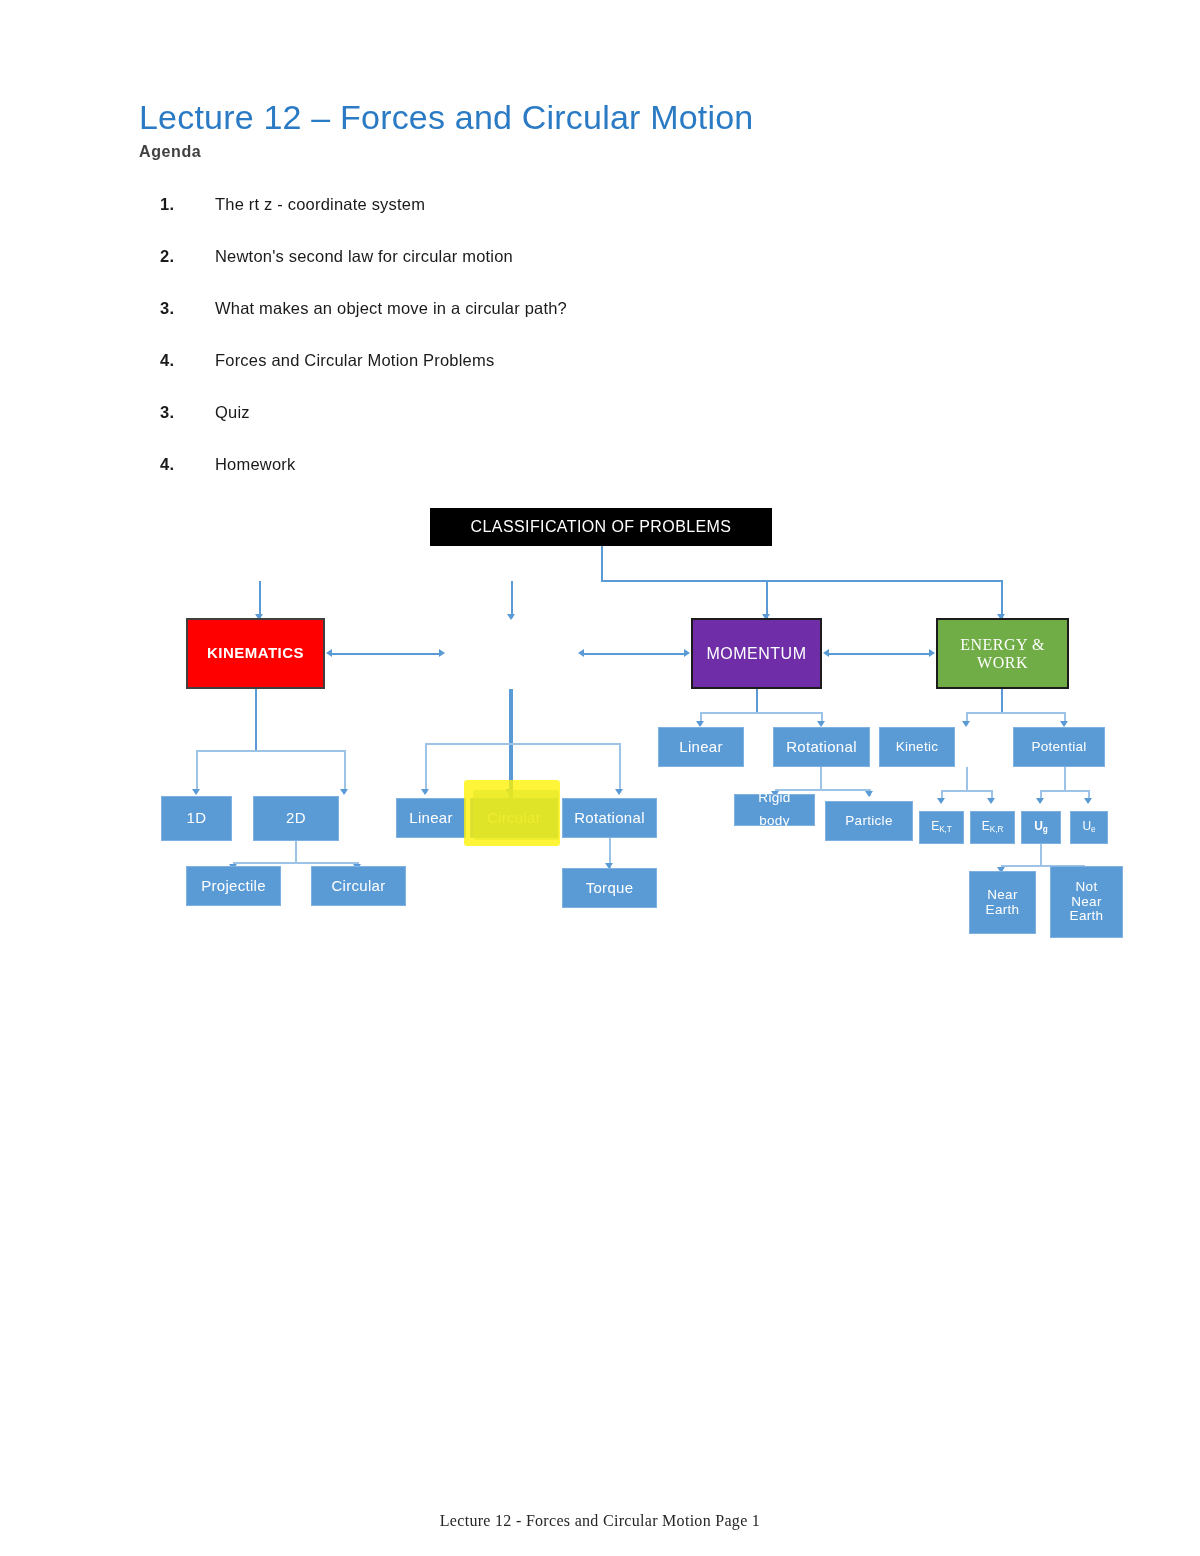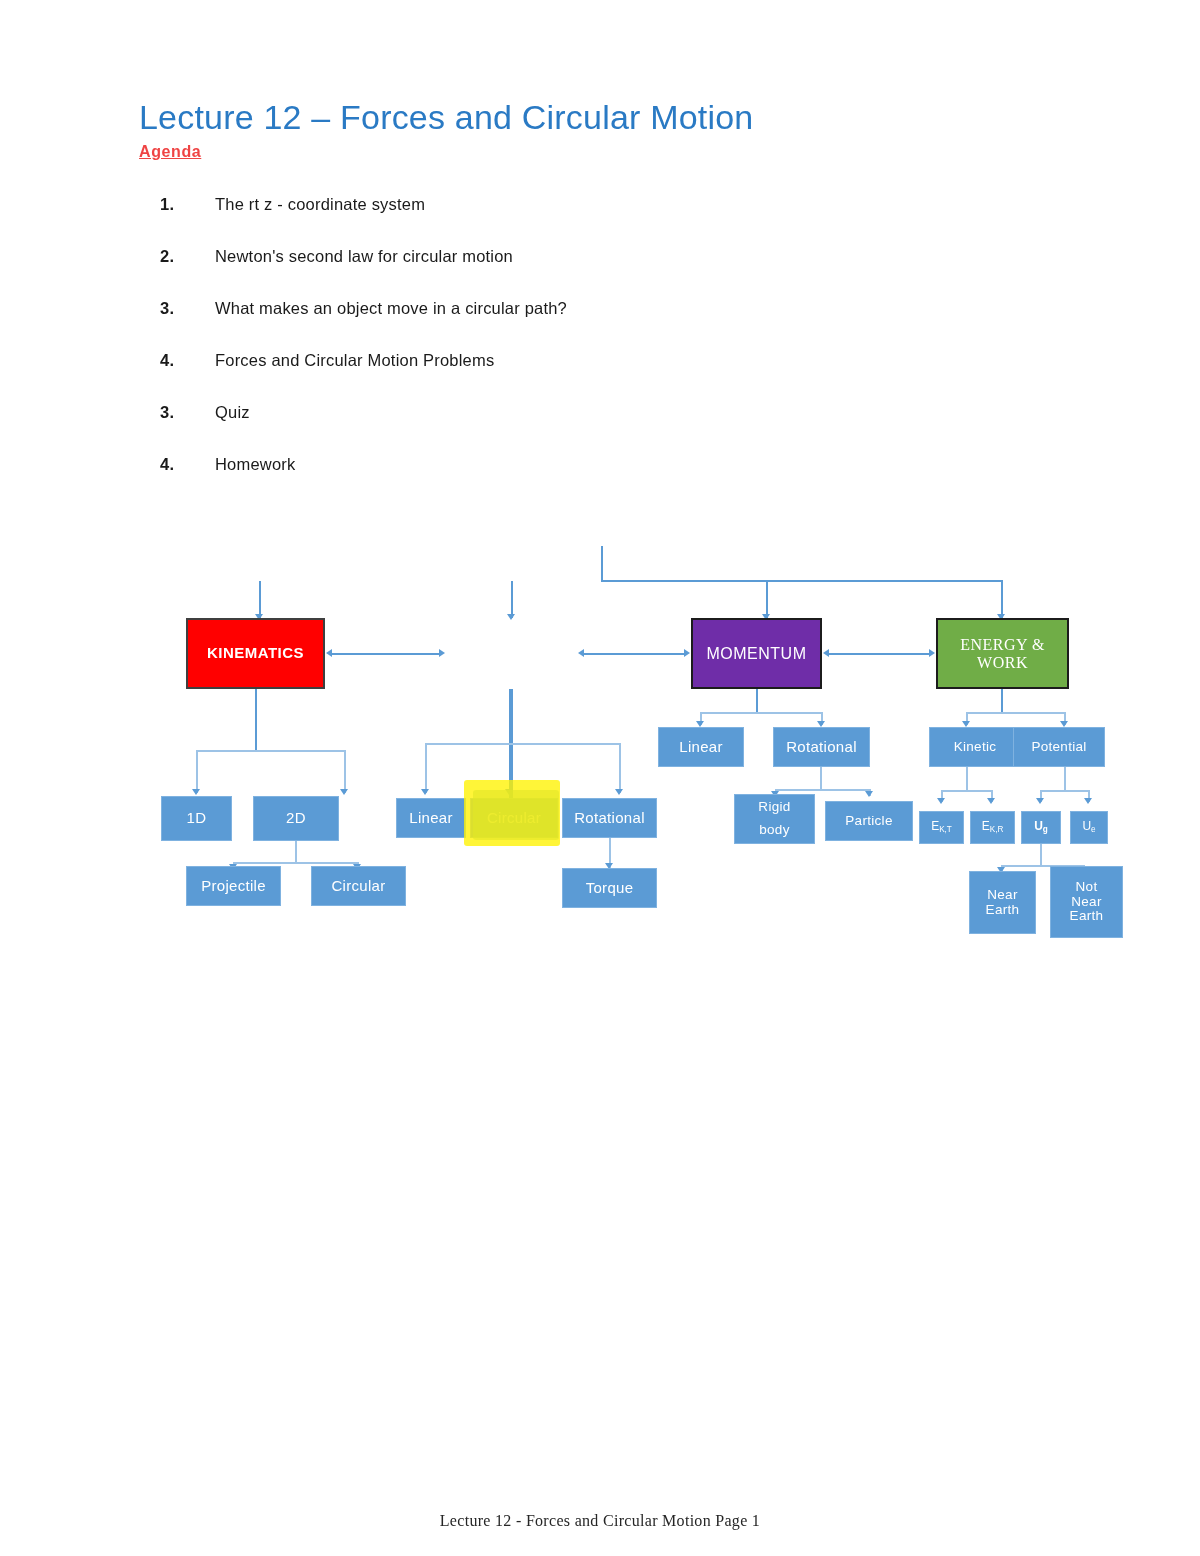--- a/index.html
+++ b/index.html
@@ -33,23 +33,22 @@
     letter-spacing: 0.2px;
     white-space: nowrap;
   }
 
   .agenda-label {
     position: absolute;
     left: 139px;
     top: 143px;
     font-size: 16px;
     font-weight: bold;
-    color: #ef4444;
+    color: #404040;
     letter-spacing: 0.6px;
-    text-decoration: underline;
   }
 
   
   .agenda-list {
     position: absolute;
     left: 160px;
     top: 195px;
     width: 700px;
   }
   .agenda-item {
@@ -236,20 +235,23 @@
       <span class="agenda-text">Quiz</span>
     </div>
     <div class="agenda-item">
       <span class="agenda-num">4.</span>
       <span class="agenda-text">Homework</span>
     </div>
   </div>
 
   <div class="diagram">
 
+    <div class="node node-root" style="left:430px; top:508px; width:342px; height:38px;">
+      <span>CLASSIFICATION OF PROBLEMS</span>
+    </div>
 
     <div class="conn v" style="left:601px; top:546px; height:35px;"></div>
     <div class="conn h" style="left:601px; top:580px; width:402px;"></div>
     <div class="conn v" style="left:1001px; top:580px; height:38px;"></div>
     <div class="arrowhead" style="left:997px; top:614px;"></div>
 
     <div class="conn v" style="left:259px; top:581px; height:37px;"></div>
     <div class="arrowhead" style="left:255px; top:614px;"></div>
 
     <div class="conn v" style="left:511px; top:581px; height:37px;"></div>
@@ -354,36 +356,36 @@
       <span>Rotational</span>
     </div>
 
     <div class="conn v light" style="left:820px; top:767px; height:23px;"></div>
     <div class="conn h light" style="left:775px; top:789px; width:96px;"></div>
     <div class="conn v light" style="left:775px; top:789px; height:7px;"></div>
     <div class="arrowhead" style="left:771px; top:791px;"></div>
     <div class="conn v light" style="left:869px; top:789px; height:7px;"></div>
     <div class="arrowhead" style="left:865px; top:791px;"></div>
 
-    <div class="node node-sub node-multiline small" style="left:734px; top:794px; width:81px; height:50px;gap:8px;">
+    <div class="node node-sub node-multiline small" style="left:734px; top:794px; width:81px; height:32px;gap:8px;">
       <span>Rigid</span>
       <span>body</span>
     </div>
     <div class="node node-sub small" style="left:825px; top:801px; width:88px; height:40px;">
       <span>Particle</span>
     </div>
 
     <div class="conn v" style="left:1001px; top:689px; height:24px;"></div>
     <div class="conn h light" style="left:966px; top:712px; width:99px;"></div>
     <div class="conn v light" style="left:966px; top:712px; height:13px;"></div>
     <div class="arrowhead" style="left:962px; top:721px;"></div>
     <div class="conn v light" style="left:1064px; top:712px; height:13px;"></div>
     <div class="arrowhead" style="left:1060px; top:721px;"></div>
 
-    <div class="node node-sub small" style="left:929px; top:727px; width:92px; height:40px;">
+    <div class="node node-sub small" style="left:879px; top:727px; width:76px; height:40px;">
       <span>Kinetic</span>
     </div>
     <div class="node node-sub small" style="left:1013px; top:727px; width:92px; height:40px;">
       <span>Potential</span>
     </div>
 
     <div class="conn v light" style="left:966px; top:767px; height:24px;"></div>
     <div class="conn h light" style="left:941px; top:790px; width:52px;"></div>
     <div class="conn v light" style="left:941px; top:790px; height:12px;"></div>
     <div class="arrowhead" style="left:937px; top:798px;"></div>

